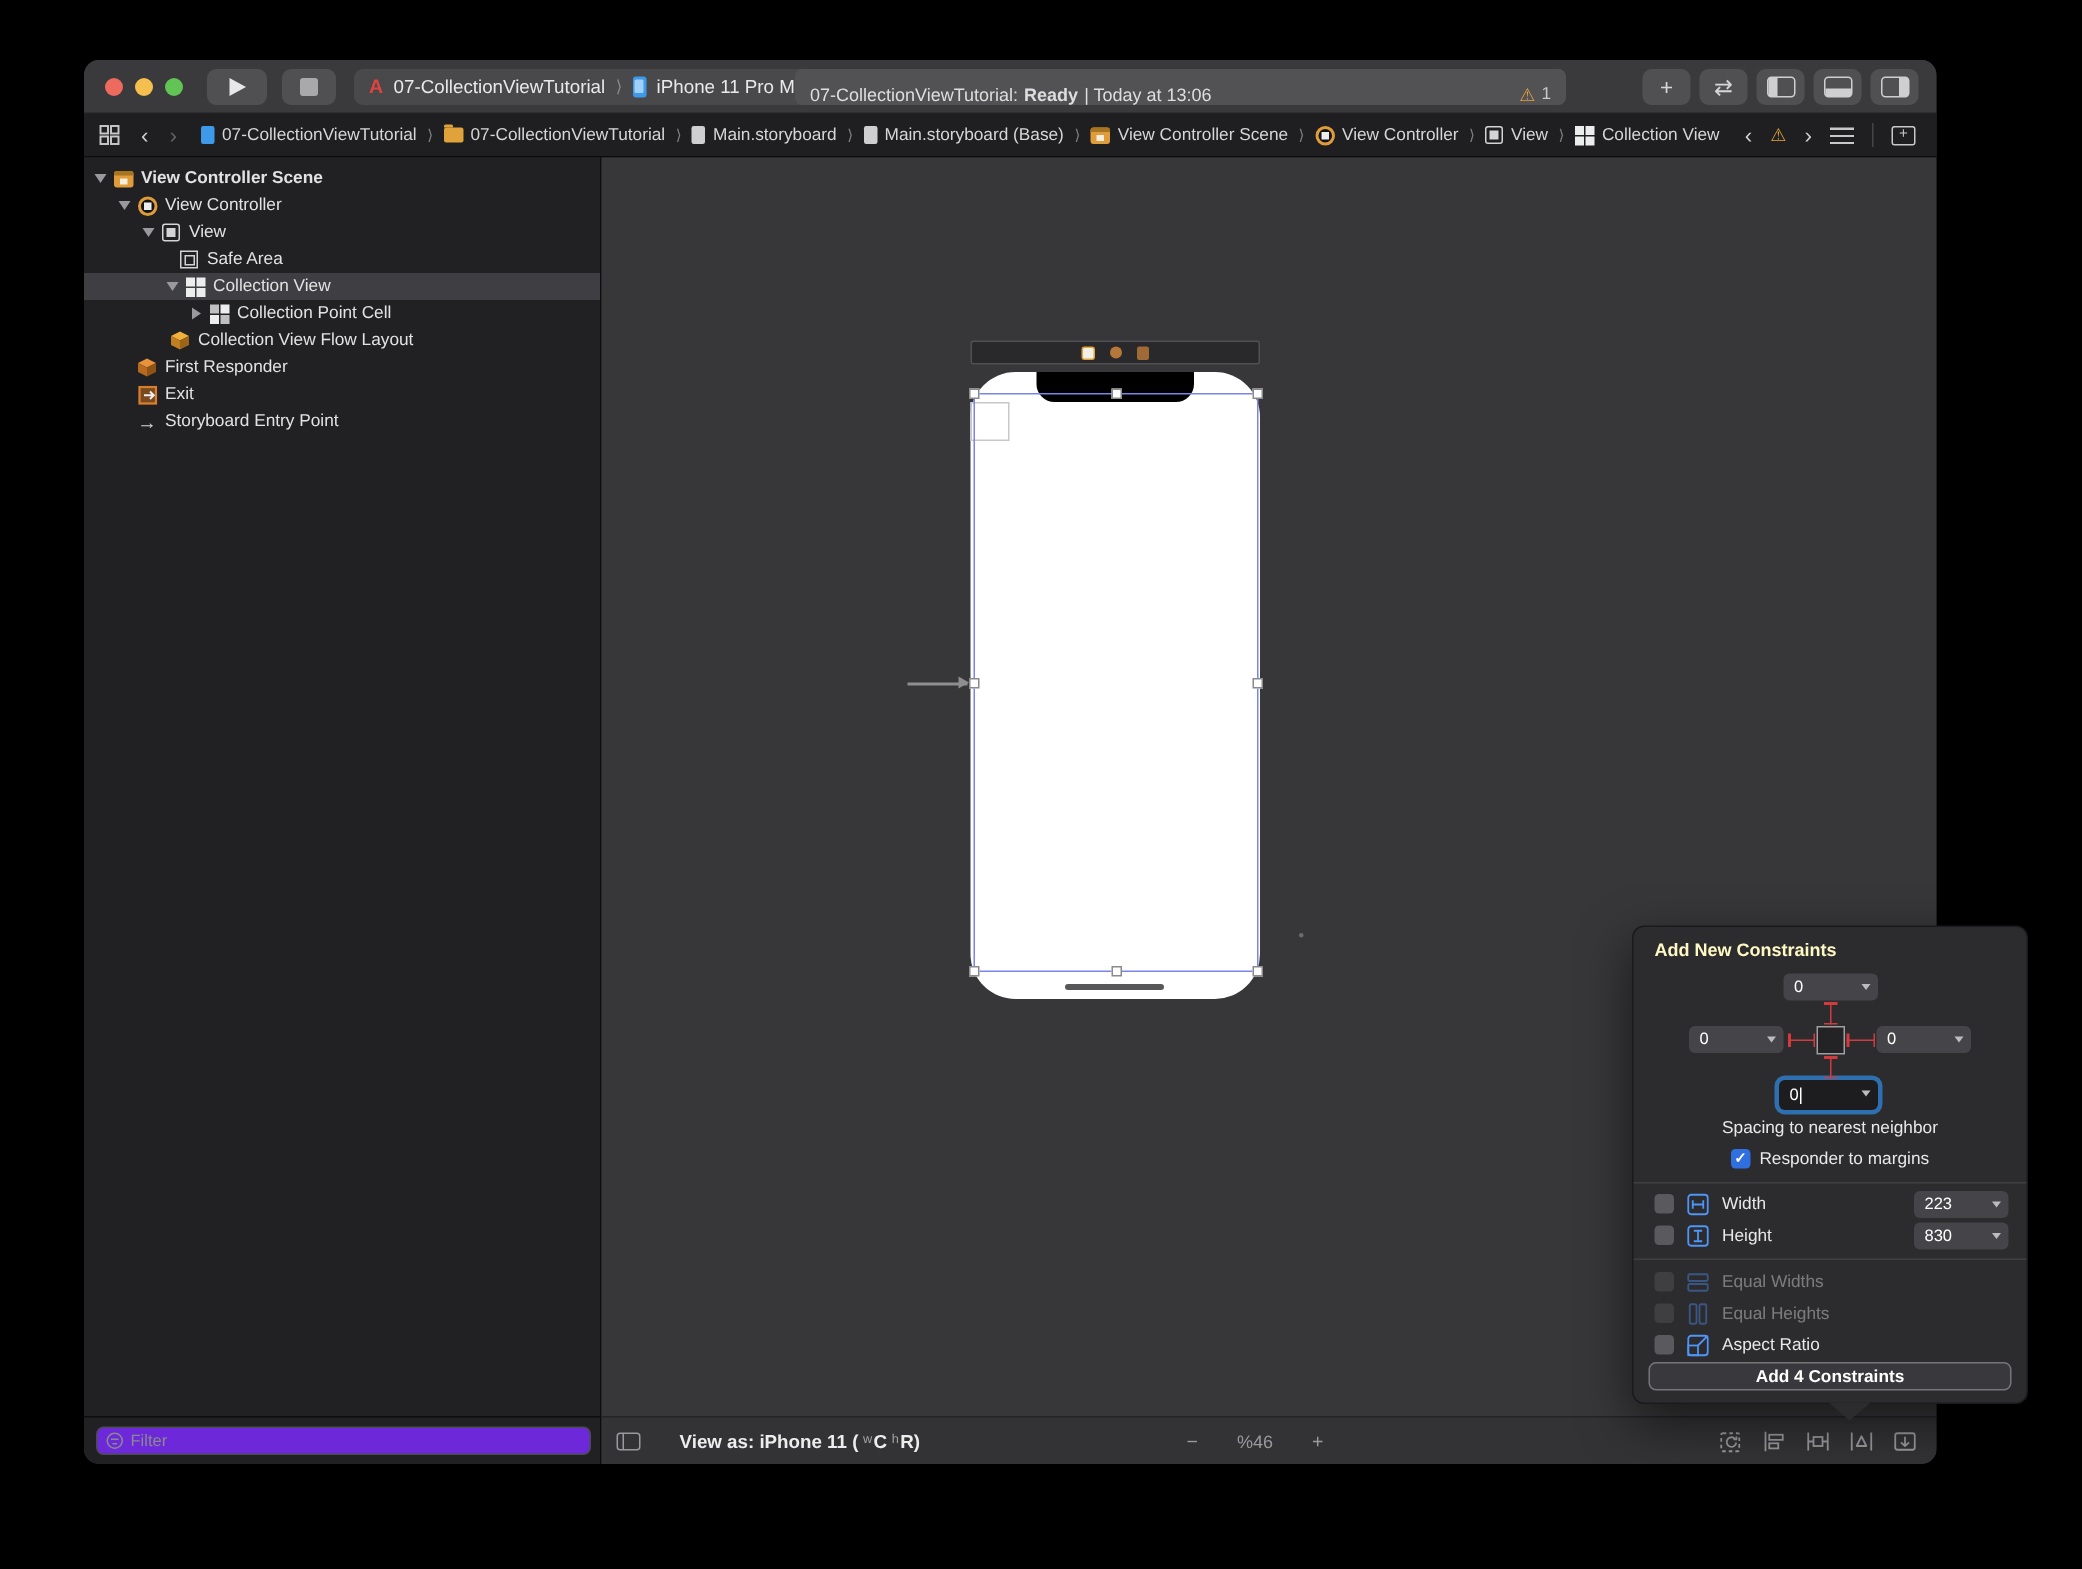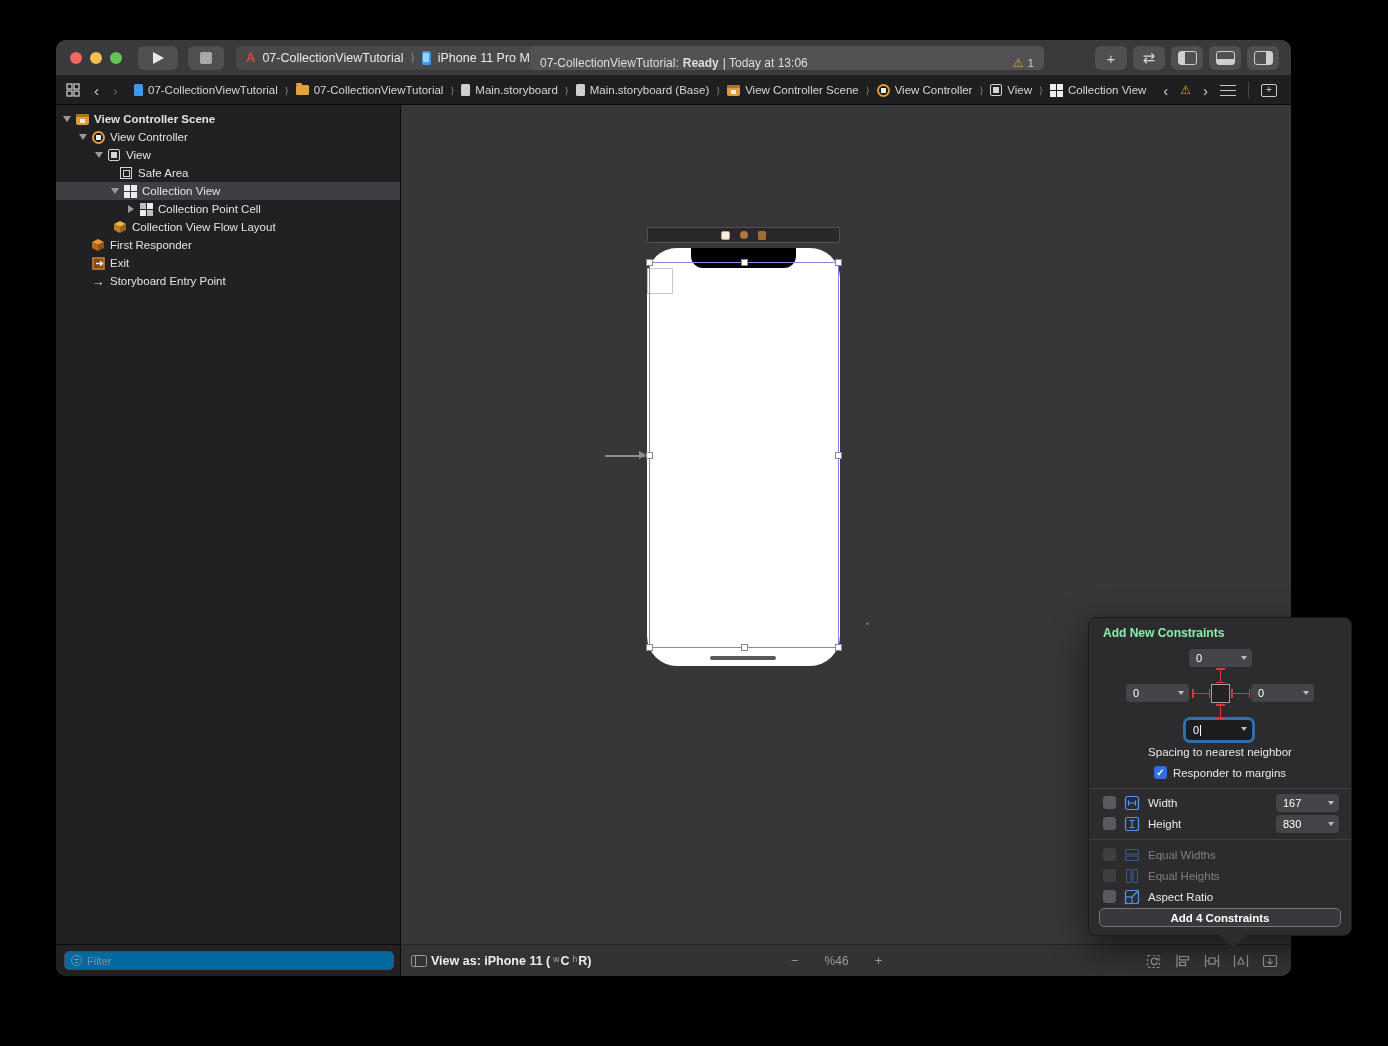--- a/index.html
+++ b/index.html
@@ -77,21 +77,21 @@
   .orow.sel { background:#3f3f43; }
   .orow .lbl { margin-left:5px; white-space:nowrap; }
   .orow.bold .lbl { font-weight:bold; }
   .disc { width:10px; margin-right:3px; display:flex; justify-content:center; }
   .disc.open::after { content:""; width:0; height:0; border-left:4.5px solid transparent; border-right:4.5px solid transparent; border-top:6px solid #9a9a9e; }
   .disc.closed::after { content:""; width:0; height:0; border-top:4.5px solid transparent; border-bottom:4.5px solid transparent; border-left:6px solid #9a9a9e; }
   .oicon { width:14px; display:flex; justify-content:center; align-items:center; flex:none; }
   .entry-arrow-g { color:#d4d4d6; font-size:13px; }
 
   .sidebar-bottom { position:absolute; left:0; top:904px; width:345px; height:32px; background:#212124; border-top:1px solid #0c0c0c; border-right:1px solid #0c0c0c; display:flex; align-items:center; }
-  .filter-box { margin-left:8px; width:330px; height:19px; border:1px solid #4c4c50; border-radius:5px; background:#0369a1; display:flex; align-items:center; padding:0 6px; gap:5px; }
+  .filter-box { margin-left:8px; width:330px; height:19px; border:1px solid #4c4c50; border-radius:5px; background:#6d28d9; display:flex; align-items:center; padding:0 6px; gap:5px; }
   .filter-ic { width:11px; height:11px; border:1.2px solid #8a8a8e; border-radius:50%; background:
       linear-gradient(#8a8a8e,#8a8a8e) 2px 3.2px/5px 1px no-repeat,
       linear-gradient(#8a8a8e,#8a8a8e) 3px 5.6px/3px 1px no-repeat; }
   .filter-box input { background:transparent; border:none; outline:none; color:#c9c9cb; font-size:11px; width:290px; font-family:"Liberation Sans",sans-serif; }
   .filter-box input::placeholder { color:#8a8a8e; }
 
   
   .canvas { position:absolute; left:345px; top:65px; width:890px; height:839px; background:#373739; }
   .dock { position:absolute; left:246px; top:122px; width:193px; height:16px; background:#29292b; border:1px solid #505053; border-radius:2px; display:flex; align-items:center; justify-content:center; gap:10px; }
   .dock-vc { width:9px; height:9px; background:#f2efe6; border:1.5px solid #e0a33c; border-radius:2px; }
@@ -103,31 +103,31 @@
   .selection { position:absolute; left:248px; top:157px; width:190px; height:386px; border:1px solid #7b84ea; }
   .handle { position:absolute; width:7px; height:7px; background:#fff; border:1px solid #8a8a8c; }
   .cellrect { position:absolute; left:246px; top:163px; width:26px; height:26px; border:1px solid #c7c7cc; background:#fff; }
   .entry-line { position:absolute; left:204px; top:350px; width:40px; height:1.5px; background:#8e8e90; }
   .entry-line::after { content:""; position:absolute; right:-1px; top:-4px; width:0; height:0; border-left:7px solid #8e8e90; border-top:4.5px solid transparent; border-bottom:4.5px solid transparent; }
   .canvas-dot { position:absolute; left:465px; top:517px; width:3px; height:3px; border-radius:50%; background:#6a6a6c; }
 
   .canvas-bottom { position:absolute; left:345px; top:904px; width:890px; height:32px; background:#333336; border-top:1px solid #242427; display:flex; align-items:center; }
   .bezel-ic { width:16px; height:12px; border:1.5px solid #9a9a9e; border-radius:2.5px; position:relative; margin-left:10px; }
   .bezel-ic::after { content:""; position:absolute; left:2.5px; top:0; bottom:0; width:1.5px; background:#9a9a9e; }
-  .viewas { margin-left:4px; font-size:12.5px; color:#ededee; font-weight:bold; display:flex; align-items:flex-start; }
+  .viewas { margin-left:26px; font-size:12.5px; color:#ededee; font-weight:bold; display:flex; align-items:flex-start; }
   .viewas .small { font-size:8.5px; color:#a4a4a7; font-weight:normal; margin:0 1px 0 3px; }
   .zoom-ctrl { position:absolute; left:390px; display:flex; align-items:center; gap:26px; color:#9a9a9e; font-size:13px; }
   .zoom-level { font-size:12px; }
   .cb-icons { position:absolute; right:12px; display:flex; align-items:center; gap:11px; }
   .cb-icons svg { display:block; }
 
   
   .popover { position:absolute; left:1088px; top:617px; width:264px; height:319px; background:#2c2c2f; border:1px solid #1a1a1c; border-radius:8px; box-shadow:0 12px 34px rgba(0,0,0,.55); z-index:5; }
   .popover-tail { position:absolute; left:1219px; top:935px; width:0; height:0; border-left:14px solid transparent; border-right:14px solid transparent; border-top:12px solid #2c2c2f; z-index:6; }
-  .pop-title { position:absolute; left:14px; top:8px; font-size:12px; font-weight:bold; color:#86efac; }
+  .pop-title { position:absolute; left:14px; top:8px; font-size:12px; font-weight:bold; color:#fef9c3; }
   .dd { position:absolute; height:18px; background:#454549; border-radius:4px; display:flex; align-items:center; padding:0 14px 0 7px; font-size:11px; color:#fff; }
   .dd::after { content:""; position:absolute; right:5px; top:7px; width:0; height:0; border-left:3.5px solid transparent; border-right:3.5px solid transparent; border-top:4.5px solid #bcbcbe; }
   .dd-top { left:100px; top:31px; width:63px; }
   .dd-left { left:37px; top:66px; width:63px; }
   .dd-right { left:162px; top:66px; width:63px; }
   .dd-bottom { left:97px; top:102px; width:66px; height:20px; background:#1d1d1f; box-shadow:0 0 0 3px #2e6fb0; }
   .dd-bottom .cursor { display:inline-block; width:1px; height:11px; background:#fff; margin-left:1px; }
   .csq { position:absolute; left:122px; top:66px; width:19px; height:19px; border:1.5px solid #a0a0a3; background:#232325; }
   .beam { position:absolute; background:#d23b3e; }
   .beam.v { width:1.5px; }
@@ -473,21 +473,21 @@
   <div class="prow" style="top:174px">
     <span class="chk"></span>
     <svg width="16" height="16" viewBox="0 0 16 16">
         <g fill="none" stroke="#4f94f7" stroke-width="1.2">
           <rect x="1.5" y="1.5" width="13" height="13" rx="2"></rect>
           <path d="M4.5 8h7M4.5 5.2v5.6M11.5 5.2v5.6"></path>
         </g>
       </svg>
     <span>Width</span>
     <span class="pdd">
-        <span>167</span>
+        <span>223</span>
       </span>
   </div>
   <div class="prow" style="top:195px">
     <span class="chk"></span>
     <svg width="16" height="16" viewBox="0 0 16 16">
         <g fill="none" stroke="#4f94f7" stroke-width="1.2">
           <rect x="1.5" y="1.5" width="13" height="13" rx="2"></rect>
           <path d="M8 4.5v7M5.2 4.5h5.6M5.2 11.5h5.6"></path>
         </g>
       </svg>

